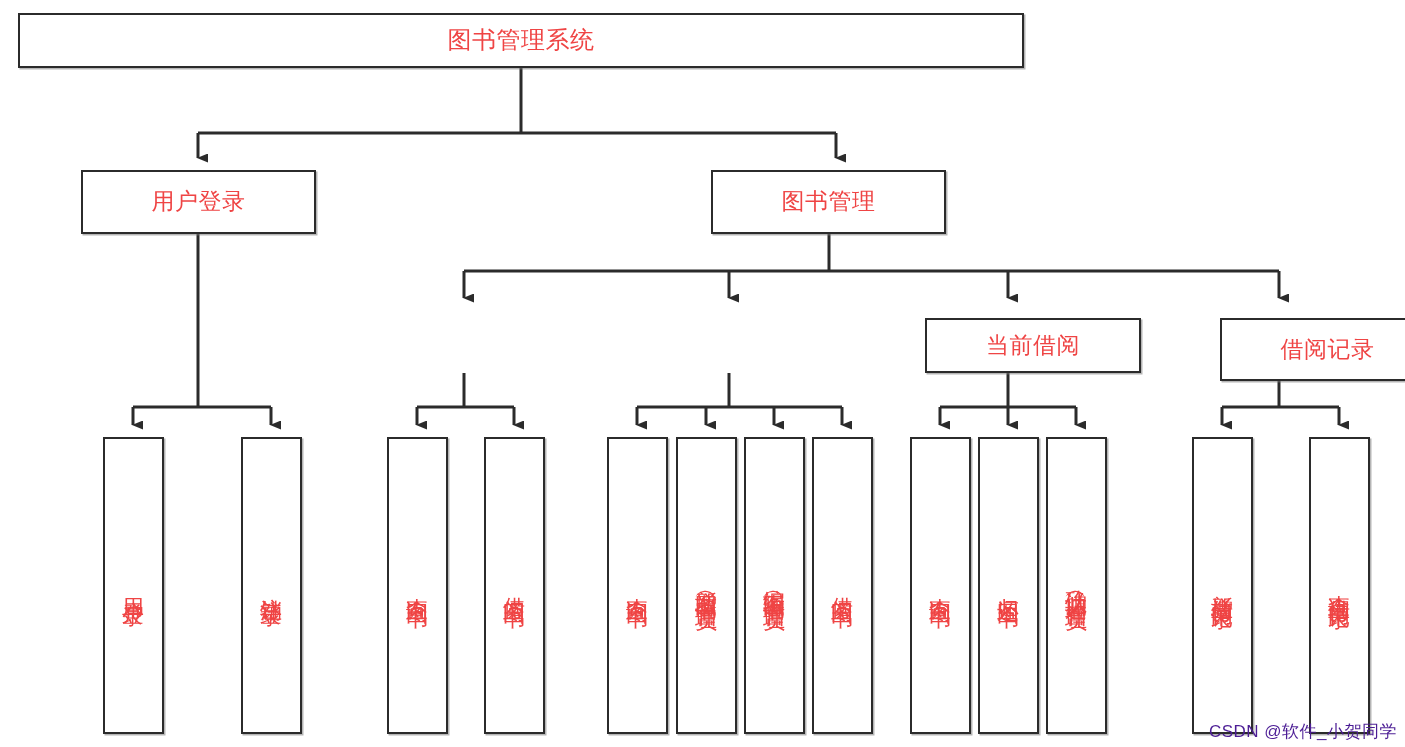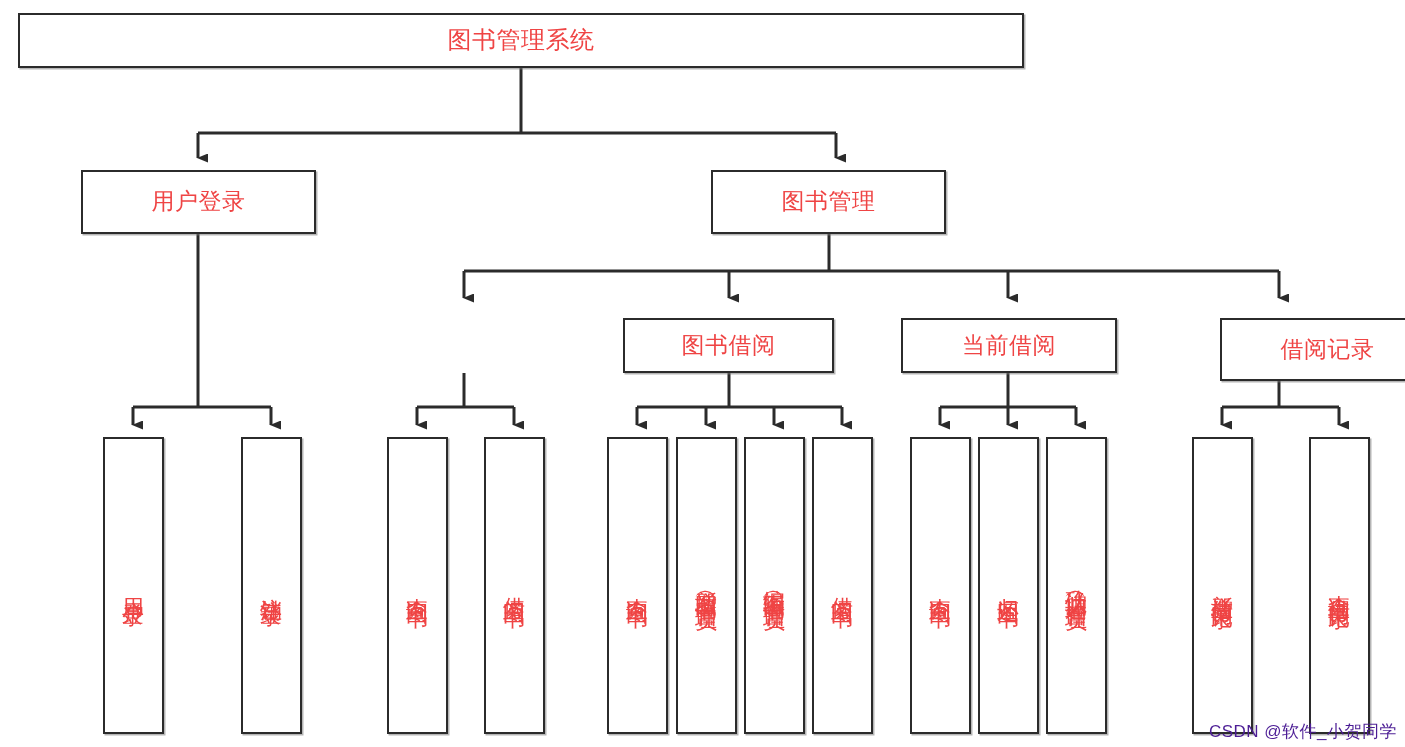--- a/index.html
+++ b/index.html
@@ -131,24 +131,21 @@
     <span class="lbl">图书管理系统</span>
   </div>
 
   <div class="node horiz" style="left:81px; top:170px; width:235px; height:64px;">
     <span class="lbl">用户登录</span>
   </div>
   <div class="node horiz" style="left:711px; top:170px; width:235px; height:64px;">
     <span class="lbl">图书管理</span>
   </div>
 
-  <div class="node horiz" style="left:623px; top:318px; width:211px; height:55px;">
-    <span class="lbl">图书借阅</span>
-  </div>
-  <div class="node horiz" style="left:901px; top:318px; width:216px; height:55px;">
+  <div class="node horiz" style="left:925px; top:318px; width:216px; height:55px;">
     <span class="lbl">当前借阅</span>
   </div>
   <div class="node horiz" style="left:1220px; top:318px; width:215px; height:63px;">
     <span class="lbl">借阅记录</span>
   </div>
 
   <div class="node vert" style="left:103px; top:437px; width:61px; height:297px;">
     <span class="lbl">用户登录</span>
   </div>
   <div class="node vert" style="left:241px; top:437px; width:61px; height:297px;">

